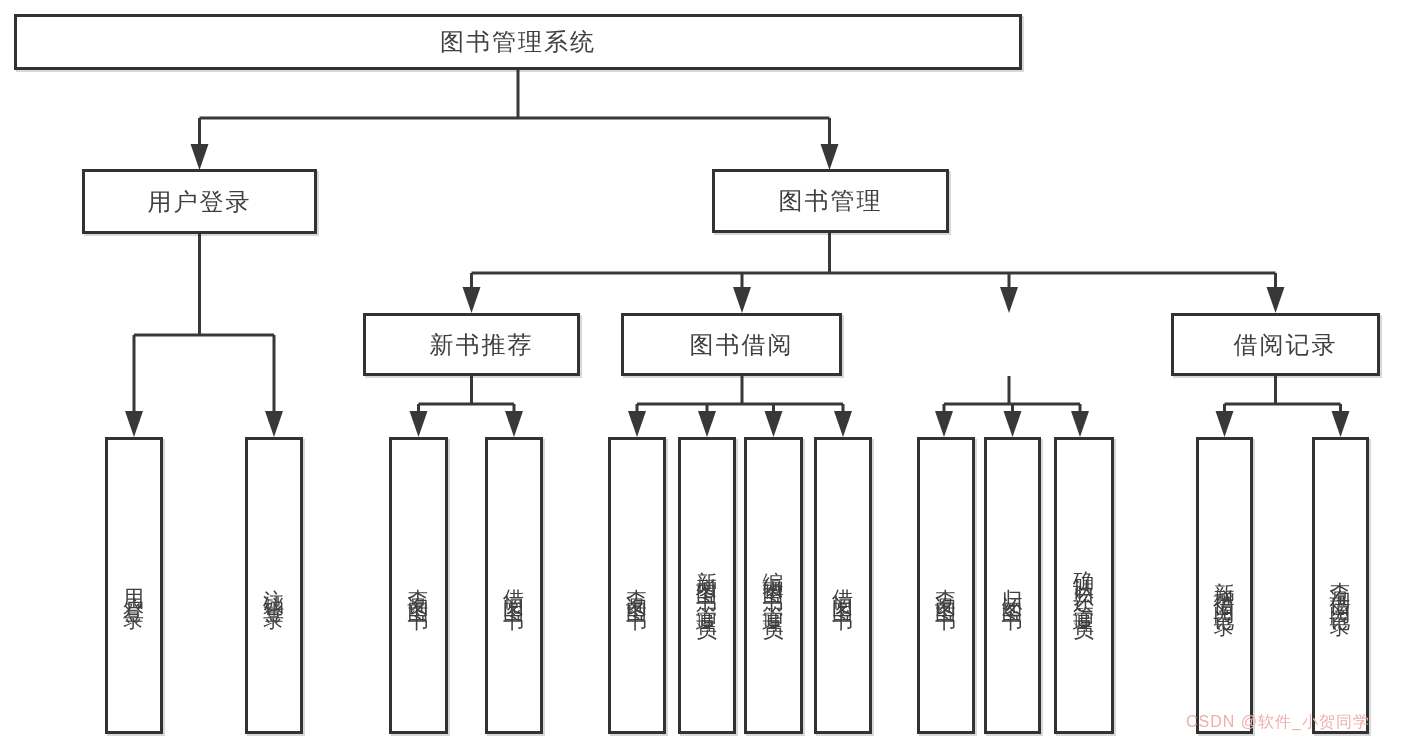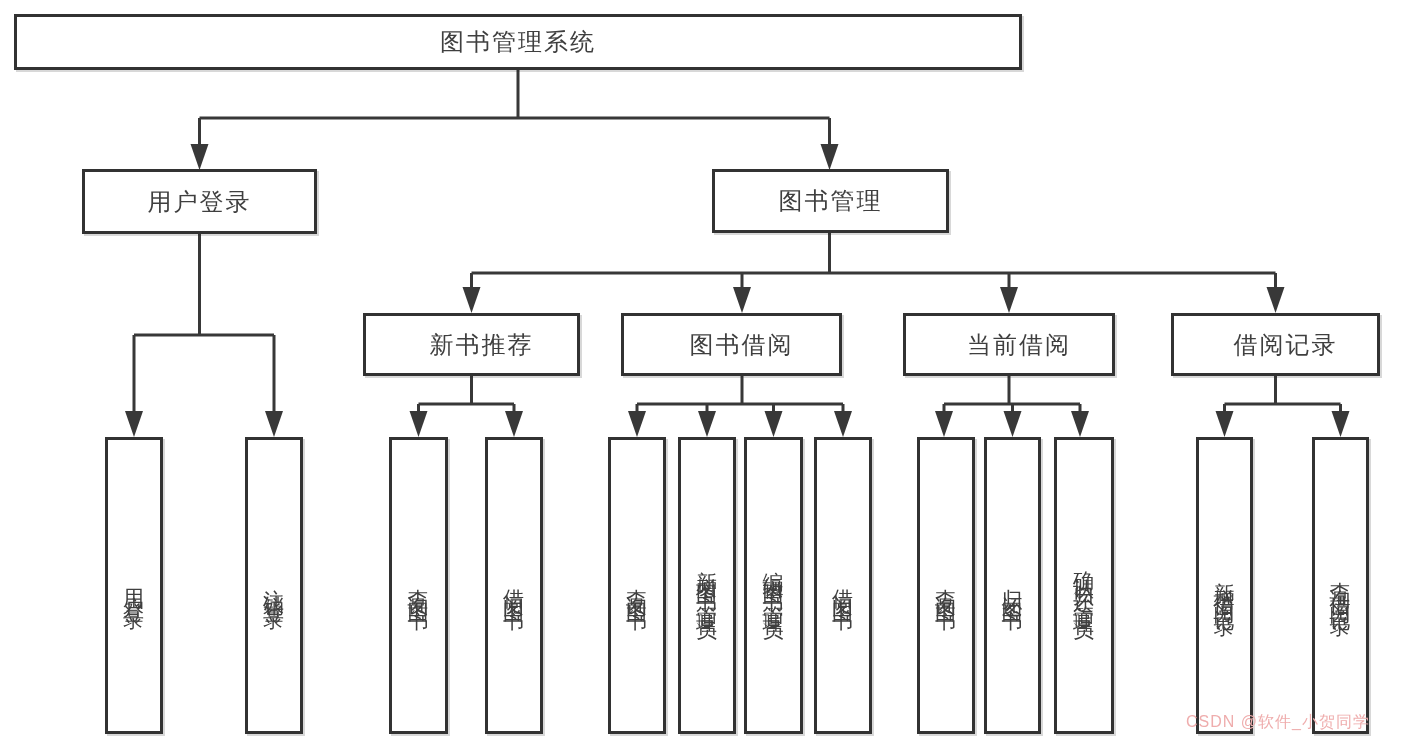--- a/index.html
+++ b/index.html
@@ -99,23 +99,20 @@
   <div class="node hnode n-books">
     <span>图书管理</span>
   </div>
 
   <div class="node hnode n-l3 n-newbook">
     <span>新书推荐</span>
   </div>
   <div class="node hnode n-l3 n-borrow">
     <span>图书借阅</span>
   </div>
-  <div class="node hnode n-l3 n-current">
-    <span>当前借阅</span>
-  </div>
   <div class="node hnode n-l3 n-records">
     <span>借阅记录</span>
   </div>
 
   <div class="node vnode leaf lf-1">
     <span class="vtext">用户登录</span>
   </div>
   <div class="node vnode leaf lf-2">
     <span class="vtext">注销登录</span>
   </div>

